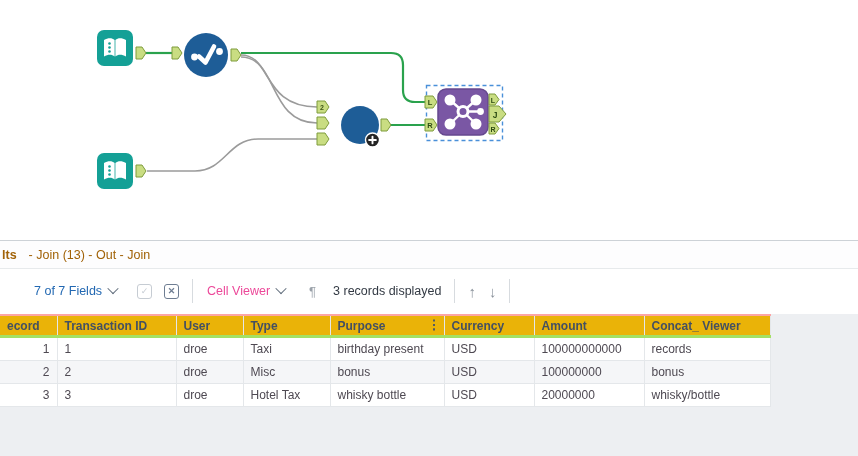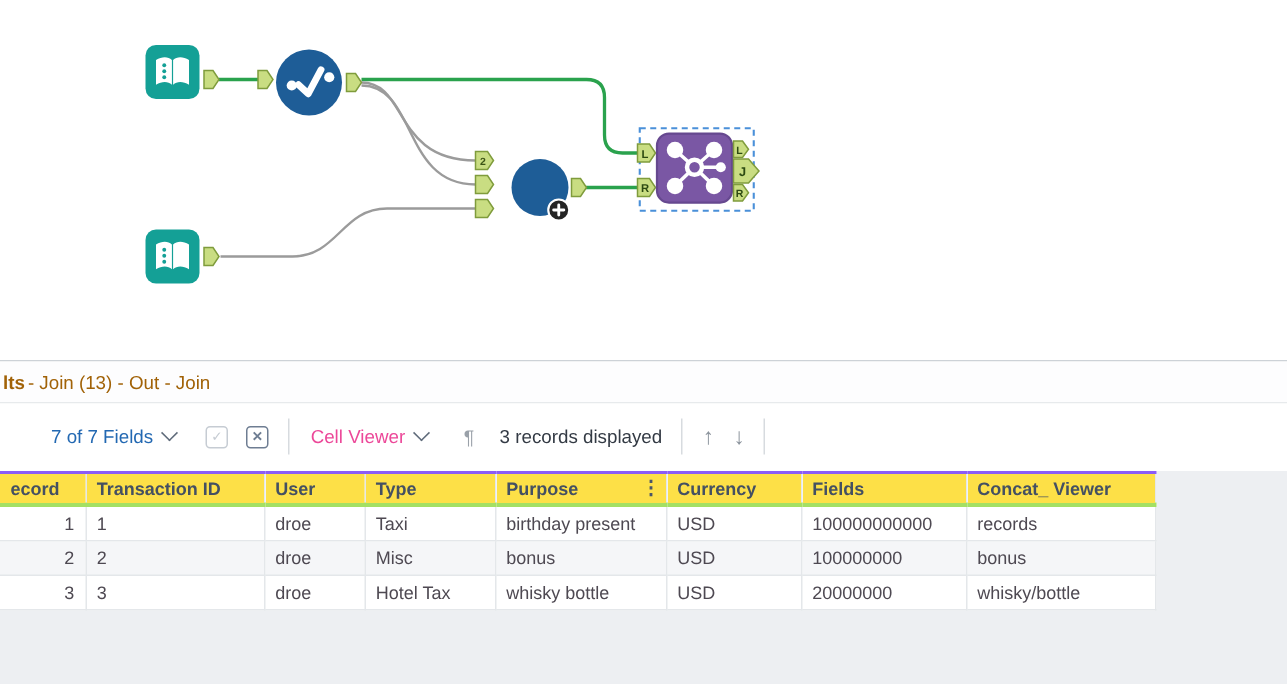--- a/index.html
+++ b/index.html
@@ -12,21 +12,21 @@
   
   #results-panel{
     position:absolute;left:0;top:240px;width:858px;height:216px;
     border-top:1px solid #cdd2d7;background:#ffffff;
   }
   #panel-titlebar{
     height:27px;display:flex;align-items:center;padding-left:2px;
     color:#a16207;font-size:12.5px;border-bottom:1px solid #e7eaec;background:#fdfdfe;
   }
   #panel-titlebar .t-bold{font-weight:700;}
-  #panel-titlebar .t-rest{margin-left:2px;}
+  #panel-titlebar .t-rest{margin-left:12px;}
   #panel-toolbar{
     height:44px;display:flex;align-items:center;background:#ffffff;font-size:12.5px;padding-left:28px;
   }
   .tb-link{color:#2268b2;margin-left:6px;cursor:pointer;}
   .chev{
     width:7px;height:7px;border-right:1.6px solid #5f6b7a;border-bottom:1.6px solid #5f6b7a;
     transform:rotate(45deg) translate(-1px,-1px);display:inline-block;margin-left:7px;margin-top:-3px;
   }
   .tb-iconbox{
     width:13px;height:13px;border-radius:3px;display:inline-flex;align-items:center;
@@ -42,22 +42,22 @@
   
   #table-area{
     position:absolute;left:0;top:73px;width:858px;height:143px;background:#edeff2;
   }
   table{border-collapse:collapse;table-layout:fixed;width:770px;background:#ffffff;}
   th,td{
     font-size:12px;padding:0 7px;height:22px;overflow:hidden;white-space:nowrap;
     border:1px solid #e4e7ea;font-weight:400;text-align:left;
   }
   thead th{
-    color:#445062;font-weight:700;height:19px;background:#fde047;
-    border-top:2px solid #8b5cf6;border-bottom:3px solid #a4e063;position:relative;margin-left:30px;
+    color:#445062;font-weight:700;height:19px;background:#eab308;
+    border-top:2px solid #fca5a5;border-bottom:3px solid #a4e063;position:relative;margin-left:30px;
   }
   th:first-child,td:first-child{border-left:none;}
   td.num{text-align:right;color:#4e4952;}
   td{color:#4e4952;}
   tr.alt td{background:#f5f6f8;}
   table{border-right:1px solid #ccd1d6;border-bottom:1px solid #d6dade;}
   .col-menu{
     position:absolute;right:3px;top:2px;color:#4a5568;font-size:13px;line-height:14px;cursor:pointer;
   }
 </style>
@@ -189,21 +189,21 @@
         <tr>
           <th>ecord</th>
           <th>Transaction ID</th>
           <th>User</th>
           <th>Type</th>
           <th>
             <span>Purpose</span>
             <span class="col-menu">⋮</span>
           </th>
           <th>Currency</th>
-          <th>Fields</th>
+          <th>Amount</th>
           <th>Concat_ Viewer</th>
         </tr>
       </thead>
       <tbody>
         <tr>
           <td class="num">1</td>
           <td>1</td>
           <td>droe</td>
           <td>Taxi</td>
           <td>birthday present</td>

